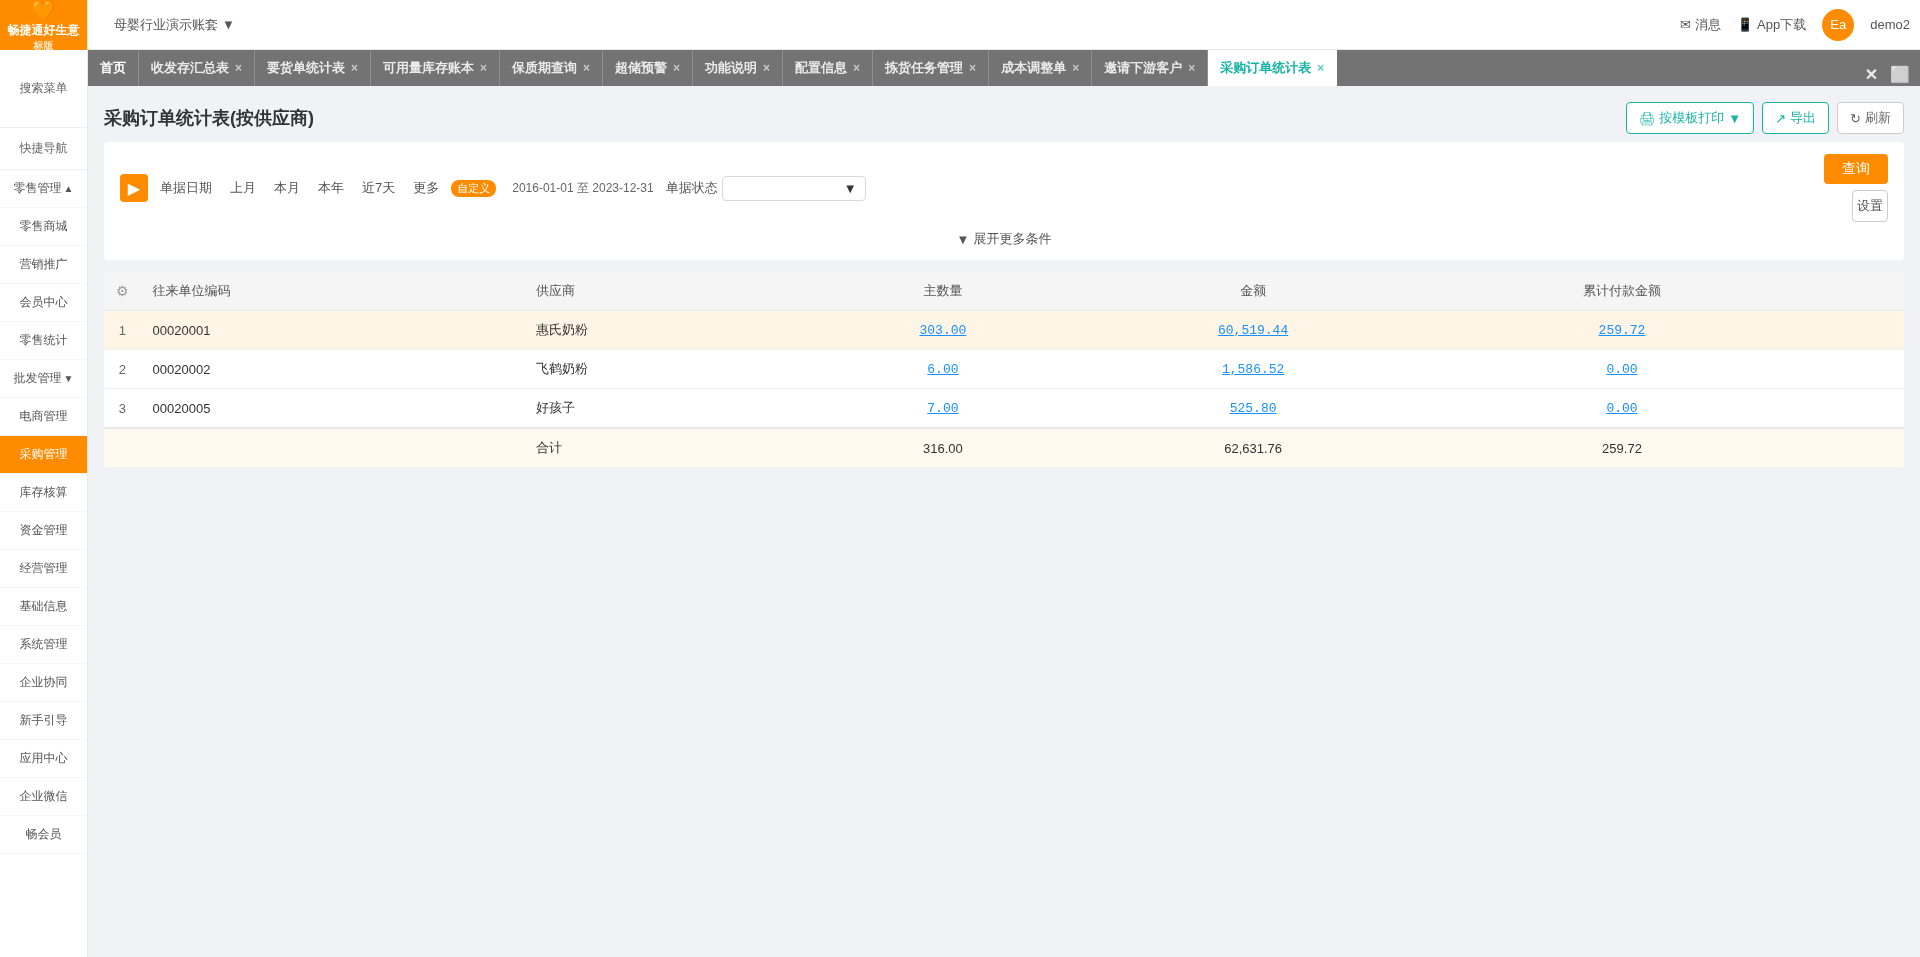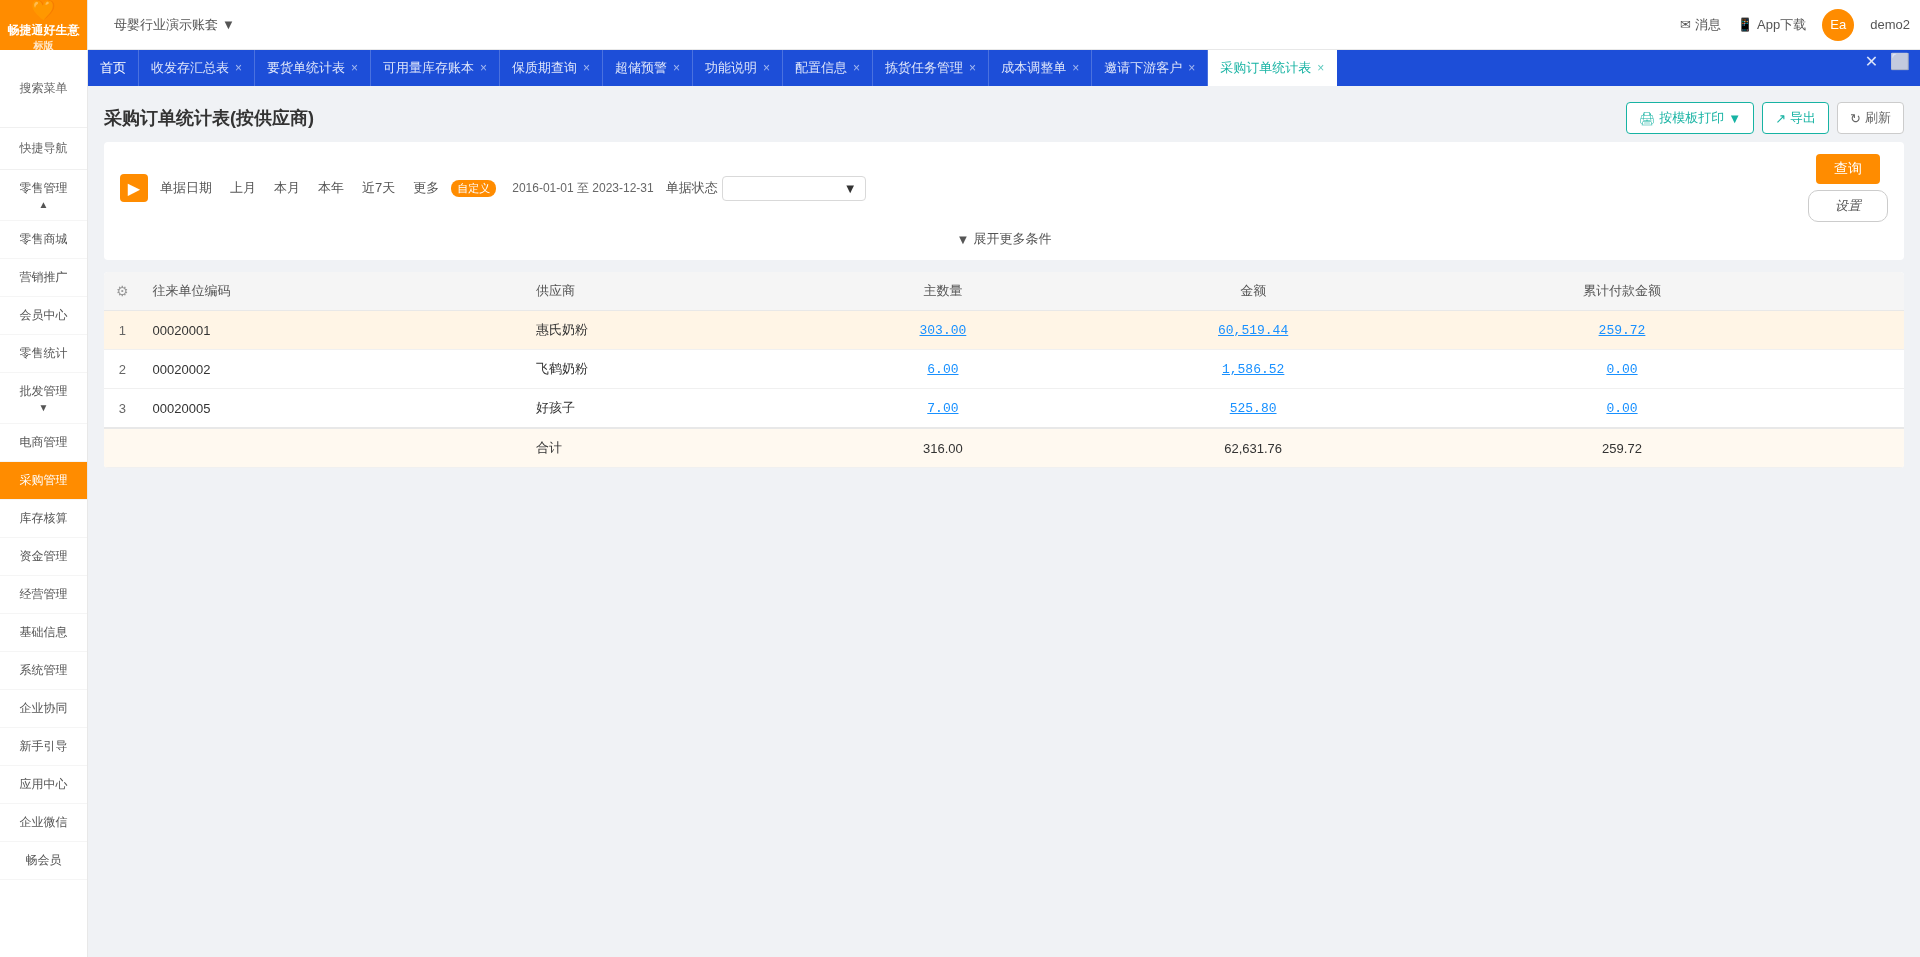--- a/index.html
+++ b/index.html
@@ -8,36 +8,36 @@
     
     .sidebar { width: 88px; background: #fff; display: flex; flex-direction: column; border-right: 1px solid #e8e8e8; flex-shrink: 0; }
     .sidebar-logo { height: 50px; background: #ff8c00; display: flex; align-items: center; justify-content: center; color: #fff; font-size: 12px; font-weight: bold; flex-direction: column; }
     .sidebar-logo .logo-icon { font-size: 20px; }
     .sidebar-search { padding: 26px 8px; border-bottom: 1px solid #f0f0f0; }
     .sidebar-search-btn { width: 100%; text-align: center; color: #666; font-size: 12px; cursor: pointer; padding: 4px; }
     .sidebar-nav-btn { padding: 8px 8px; border-bottom: 1px solid #f0f0f0; }
     .sidebar-nav-btn-inner { text-align: center; color: #666; font-size: 12px; cursor: pointer; padding: 4px; }
     .sidebar-item { padding: 10px 4px; text-align: center; cursor: pointer; color: #555; font-size: 12px; border-bottom: 1px solid #f5f5f5; }
     .sidebar-item.active { background: #ff8c00; color: #fff; }
-    .sidebar-item.with-arrow { display: flex; align-items: center; justify-content: center; gap: 2px; flex-direction: column; }
+    .sidebar-item.with-arrow { display: flex; align-items: center; justify-content: center; gap: 2px; }
     .arrow-down { font-size: 10px; }
 
     
     .main { flex: 1; display: flex; flex-direction: column; overflow: hidden; }
 
     
     .topbar { height: 50px; background: #fff; display: flex; align-items: center; border-bottom: 1px solid #e8e8e8; padding: 0 10px; gap: 4px; flex-shrink: 0; }
     .workspace-selector { display: flex; align-items: center; gap: 4px; color: #555; font-size: 13px; cursor: pointer; padding: 4px 8px; border-radius: 4px; margin-left: 8px; }
     .topbar-right { margin-left: auto; display: flex; align-items: center; gap: 16px; }
     .topbar-msg, .topbar-app { display: flex; align-items: center; gap: 4px; color: #555; font-size: 13px; cursor: pointer; }
     .topbar-avatar { width: 32px; height: 32px; border-radius: 50%; background: #ff8c00; display: flex; align-items: center; justify-content: center; color: #fff; font-size: 13px; cursor: pointer; }
     .topbar-username { color: #555; font-size: 13px; cursor: pointer; }
 
     
-    .tabbar { height: 36px; background: #1d4ed8; display: flex; align-items: flex-start; flex-shrink: 0; overflow-x: auto; }
+    .tabbar { height: 36px; background: #737373; display: flex; align-items: flex-end; flex-shrink: 0; overflow-x: auto; font-weight: bold; }
     .tabbar::-webkit-scrollbar { height: 0; }
     .tab-item { height: 36px; padding: 0 12px; display: flex; align-items: center; gap: 6px; cursor: pointer; color: rgba(255,255,255,0.85); font-size: 13px; white-space: nowrap; border-right: 1px solid rgba(255,255,255,0.2); flex-shrink: 0; }
     .tab-item.active { background: #fff; color: #17b3a3; }
     .tab-item .tab-close { font-size: 12px; color: inherit; opacity: 0.7; cursor: pointer; }
     .tab-home { background: transparent; color: #fff; }
     .tabbar-right { margin-left: auto; display: flex; align-items: center; gap: 8px; padding: 0 8px; }
     .tabbar-btn { color: rgba(255,255,255,0.85); cursor: pointer; font-size: 16px; padding: 2px; }
 
     
     .page-content { flex: 1; overflow: auto; padding: 16px; background: #f0f2f5; }
@@ -59,21 +59,21 @@
     .date-shortcut { color: #555; font-size: 13px; cursor: pointer; padding: 2px 6px; border-radius: 3px; }
     .date-range-badge { background: #ff8c00; color: #fff; font-size: 11px; padding: 1px 6px; border-radius: 8px; cursor: pointer; }
     .filter-date-range { color: #666; font-size: 12px; margin-left: 4px; }
     .filter-select { display: flex; align-items: center; gap: 4px; min-width: 200px; }
     .filter-select-label { color: #555; font-size: 13px; white-space: nowrap; }
     .filter-select-input { flex: 1; border: 1px solid #d9d9d9; border-radius: 4px; padding: 4px 8px; font-size: 13px; color: #333; background: #fff; cursor: pointer; display: flex; align-items: center; justify-content: space-between; min-width: 140px; }
     .filter-goods { display: flex; align-items: center; gap: 4px; min-width: 200px; flex: 1; }
     .filter-goods-input { flex: 1; border: 1px solid #d9d9d9; border-radius: 4px; padding: 4px 8px; font-size: 13px; color: #999; background: #fff; }
     .filter-more-btn { color: #555; font-size: 13px; cursor: pointer; }
     .btn-search { background: #ff8c00; color: #fff; border: none; padding: 6px 18px; border-radius: 4px; cursor: pointer; font-size: 14px; }
-    .btn-setting { background: #fff; color: #555; border: 1px solid #ccc; padding: 6px 26px; border-radius: 10px; cursor: pointer; font-size: 13px; font-style: italic; }
+    .btn-setting { background: #fff; color: #555; border: 1px solid #ccc; padding: 6px 4px; border-radius: 4px; cursor: pointer; font-size: 13px; }
     .expand-row { display: flex; justify-content: center; padding-top: 8px; }
     .expand-btn { display: flex; align-items: center; gap: 4px; color: #555; font-size: 13px; cursor: pointer; }
 
     
     .table-wrap { background: #fff; border-radius: 4px; overflow: hidden; }
     table { width: 100%; border-collapse: collapse; }
     thead tr { background: #f5f5f5; }
     th { padding: 10px 12px; text-align: left; font-weight: 500; color: #555; font-size: 13px; border-bottom: 1px solid #e8e8e8; white-space: nowrap; }
     td { padding: 10px 12px; font-size: 13px; color: #333; border-bottom: 1px solid #f0f0f0; }
     td.num { text-align: center; color: #666; }
@@ -274,21 +274,21 @@
 
         <div class="filter-select">
           <span class="filter-select-label">单据状态</span>
           <div class="filter-select-input">
             <span></span>
             <span>▼</span>
           </div>
         </div>
 
 
-        <div style="margin-left:auto;display:flex;flex-direction:column;gap:6px;align-items:center;">
+        <div style="margin-left:auto;display:flex;flex-direction:column;gap:6px;align-items:flex-end;">
           <button class="btn-search">查询</button>
           <button class="btn-setting">设置</button>
         </div>
       </div>
 
       <div class="expand-row">
         <div class="expand-btn">
           <span>▼</span>
           <span>展开更多条件</span>
         </div>

